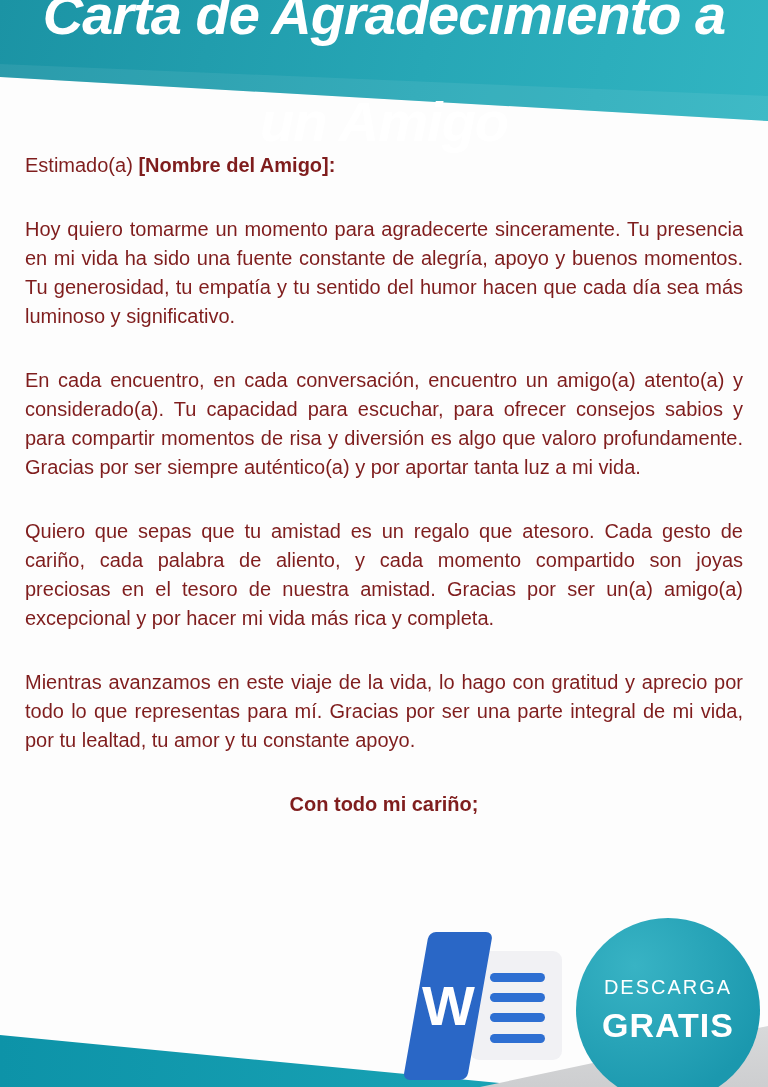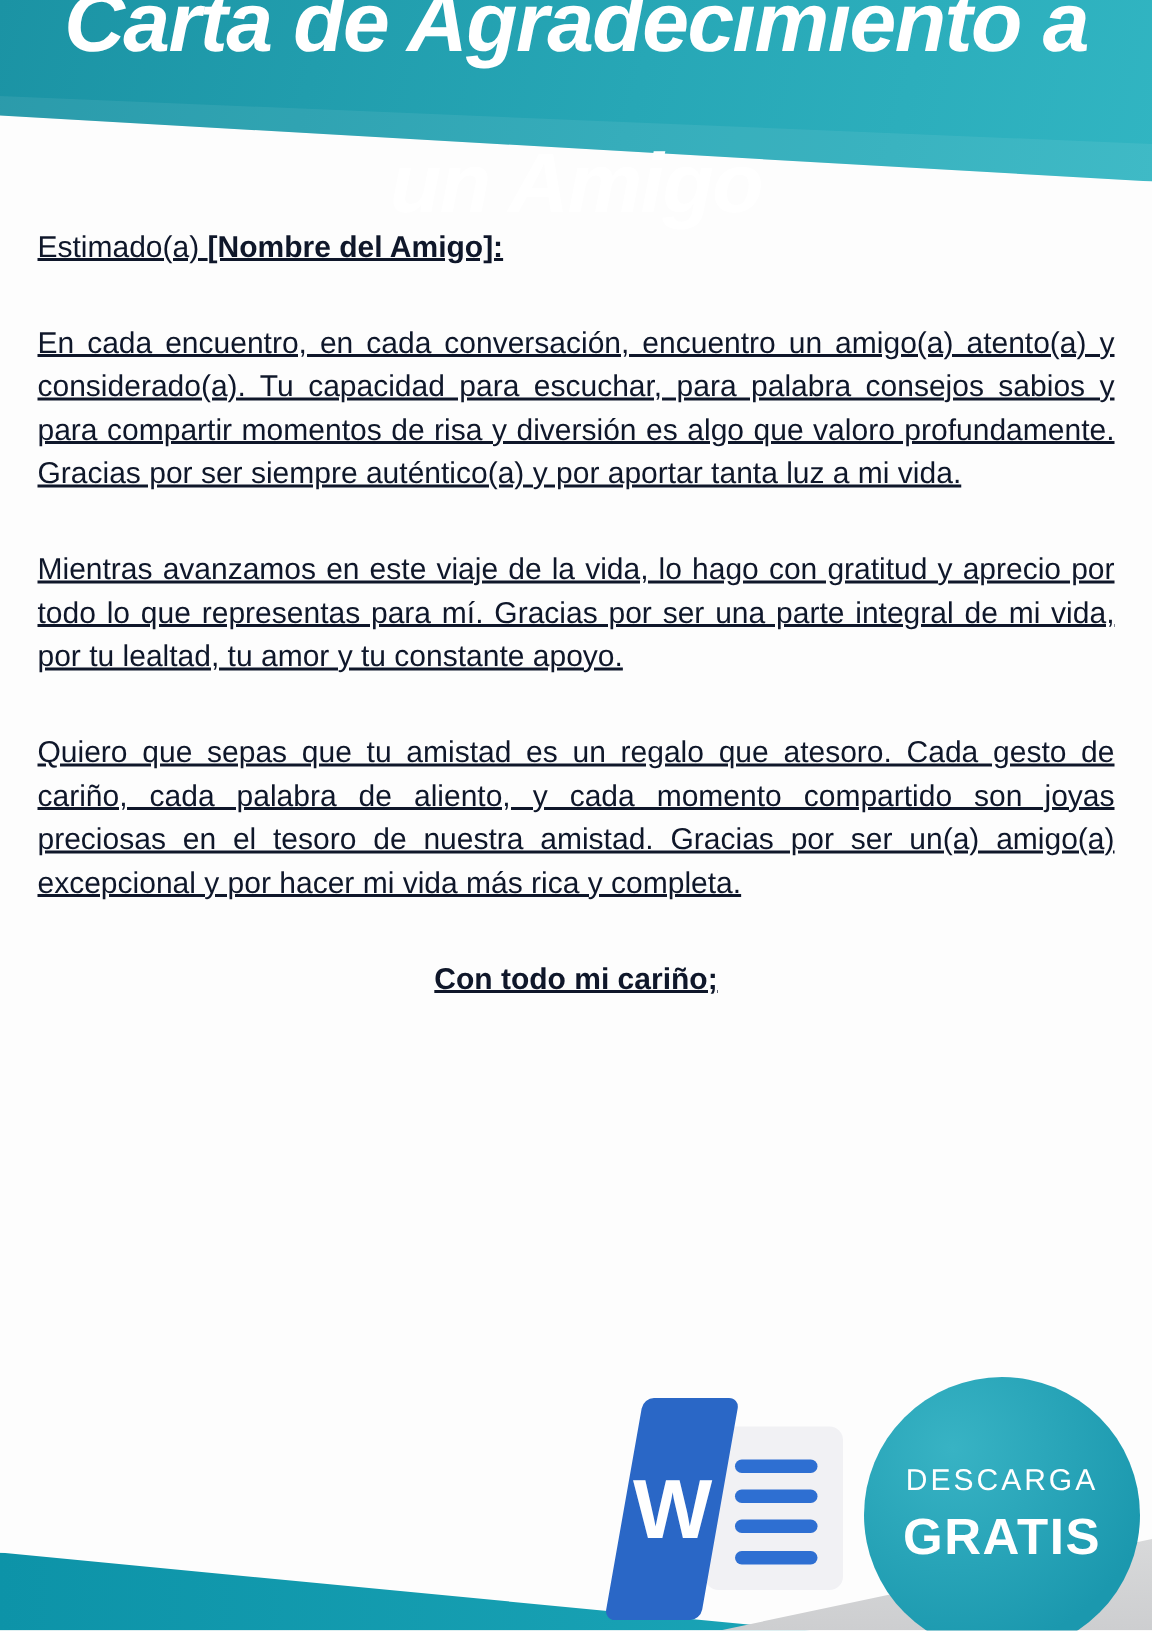--- a/index.html
+++ b/index.html
@@ -20,21 +20,21 @@
   }
   .page-title{
     position:absolute;left:0;top:-53px;width:768px;z-index:2;
     text-align:center;color:#ffffff;font-style:italic;font-weight:700;
     font-size:56px;line-height:79px;letter-spacing:-1px;
   }
   .page-title div{white-space:nowrap;margin-top:28px;}
   
   .letter{
     position:absolute;left:25px;top:151px;width:718px;z-index:2;
-    color:#0f172a;font-size:20px;line-height:29px;text-align:justify;text-decoration:underline;
+    color:#7f1d1d;font-size:20px;line-height:29px;text-align:justify;
   }
   .letter p{margin:0 0 35px 0;}
   .letter .salutation b{font-weight:700;}
   .letter .signature-block{text-align:center;font-weight:700;margin:0;}
   
   .bottom-teal-wedge{
     position:absolute;left:0;top:1035px;width:540px;height:52px;z-index:1;
     background:linear-gradient(90deg,#0d93a8,#1aa4b6);
     clip-path:polygon(0 0,100% 100%,0 100%);
   }
@@ -82,23 +82,24 @@
   <div class="edge-sheen"></div>
 </div>
 
 <div class="page-title">
   <div>Carta de Agradecimiento a</div>
   <div>un Amigo</div>
 </div>
 
 <div class="letter">
   <p class="salutation"><span>Estimado(a) </span><b>[Nombre del Amigo]:</b></p>
-  <p>En cada encuentro, en cada conversación, encuentro un amigo(a) atento(a) y considerado(a). Tu capacidad para escuchar, para palabra consejos sabios y para compartir momentos de risa y diversión es algo que valoro profundamente. Gracias por ser siempre auténtico(a) y por aportar tanta luz a mi vida.</p>
+  <p>Hoy quiero tomarme un momento para agradecerte sinceramente. Tu presencia en mi vida ha sido una fuente constante de alegría, apoyo y buenos momentos. Tu generosidad, tu empatía y tu sentido del humor hacen que cada día sea más luminoso y significativo.</p>
+  <p>En cada encuentro, en cada conversación, encuentro un amigo(a) atento(a) y considerado(a). Tu capacidad para escuchar, para ofrecer consejos sabios y para compartir momentos de risa y diversión es algo que valoro profundamente. Gracias por ser siempre auténtico(a) y por aportar tanta luz a mi vida.</p>
+  <p>Quiero que sepas que tu amistad es un regalo que atesoro. Cada gesto de cariño, cada palabra de aliento, y cada momento compartido son joyas preciosas en el tesoro de nuestra amistad. Gracias por ser un(a) amigo(a) excepcional y por hacer mi vida más rica y completa.</p>
   <p>Mientras avanzamos en este viaje de la vida, lo hago con gratitud y aprecio por todo lo que representas para mí. Gracias por ser una parte integral de mi vida, por tu lealtad, tu amor y tu constante apoyo.</p>
-  <p>Quiero que sepas que tu amistad es un regalo que atesoro. Cada gesto de cariño, cada palabra de aliento, y cada momento compartido son joyas preciosas en el tesoro de nuestra amistad. Gracias por ser un(a) amigo(a) excepcional y por hacer mi vida más rica y completa.</p>
   <p class="signature-block">Con todo mi cariño;</p>
 </div>
 
 <div class="bottom-teal-wedge"></div>
 <div class="bottom-gray-wedge"></div>
 
 <div class="word-icon">
   <div class="word-page"></div>
   <div class="word-line l1"></div>
   <div class="word-line l2"></div>

